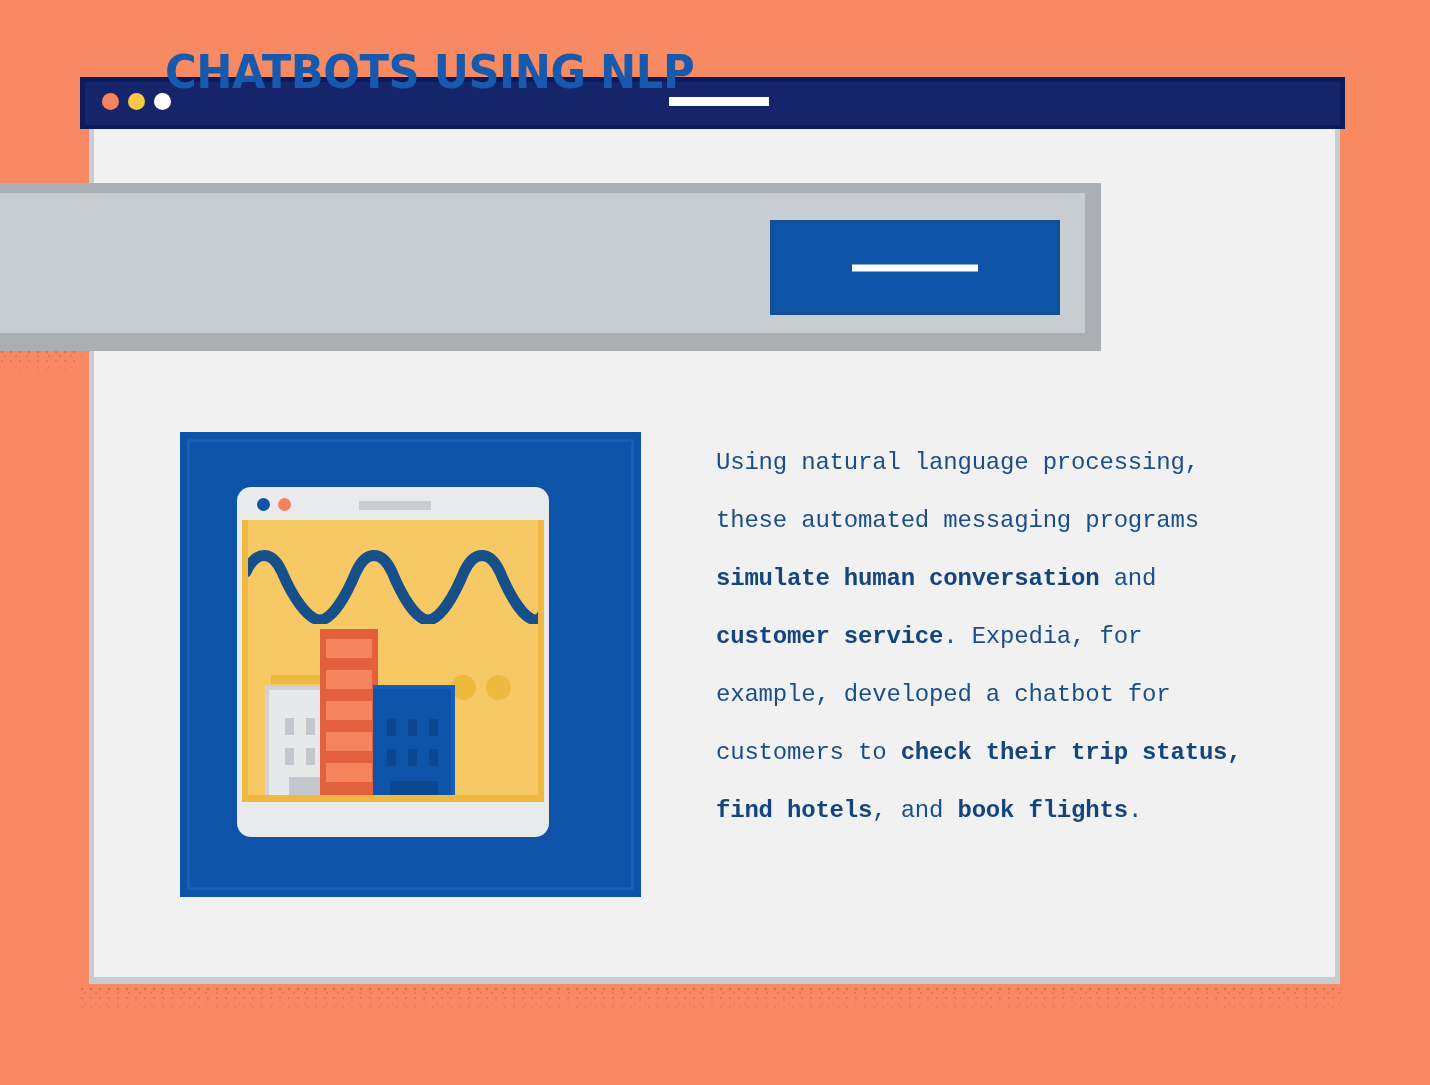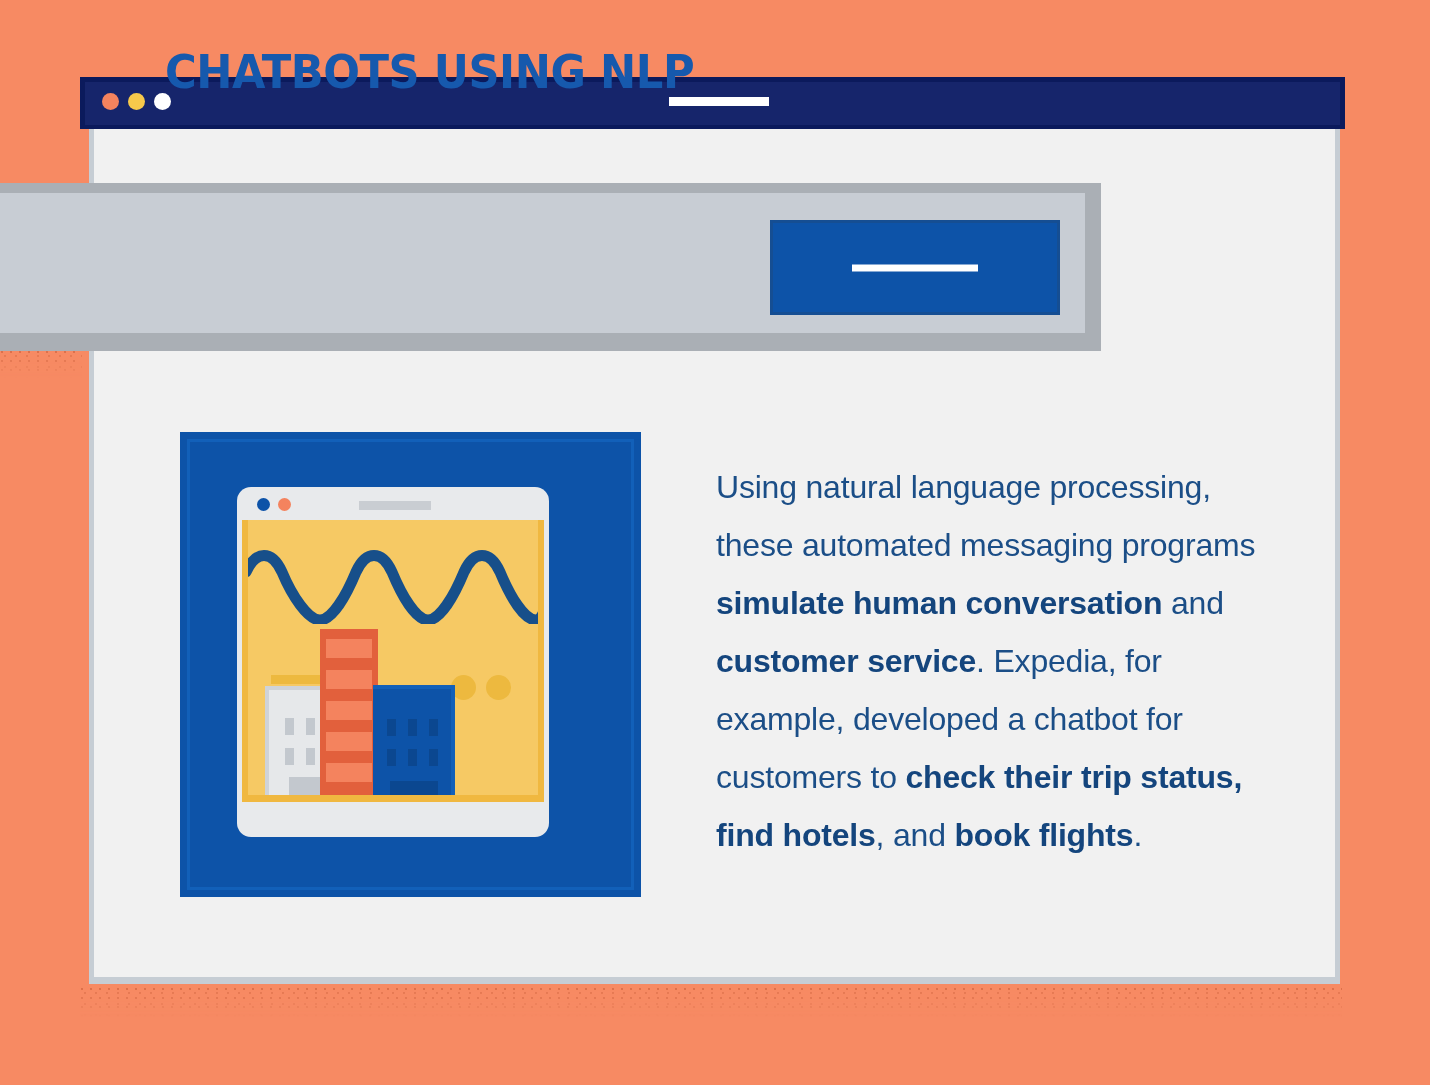--- a/index.html
+++ b/index.html
@@ -336,24 +336,24 @@
     left: 6px;
     right: 6px;
     bottom: 0;
     height: 170px;
   }
 
   
   .body-text {
     position: absolute;
     left: 716px;
-    top: 458px;
+    top: 434px;
     width: 545px;
-    font-family: Liberation Sans, sans-serif;
-    font-size: 32px;
+    font-family: Liberation Mono, monospace;
+    font-size: 24px;
     line-height: 58px;
     color: #1B4E87;
     letter-spacing: -0.2px;
   }
   .body-text b {
     font-weight: bold;
     color: #14457D;
   }
 </style>
 </head>

